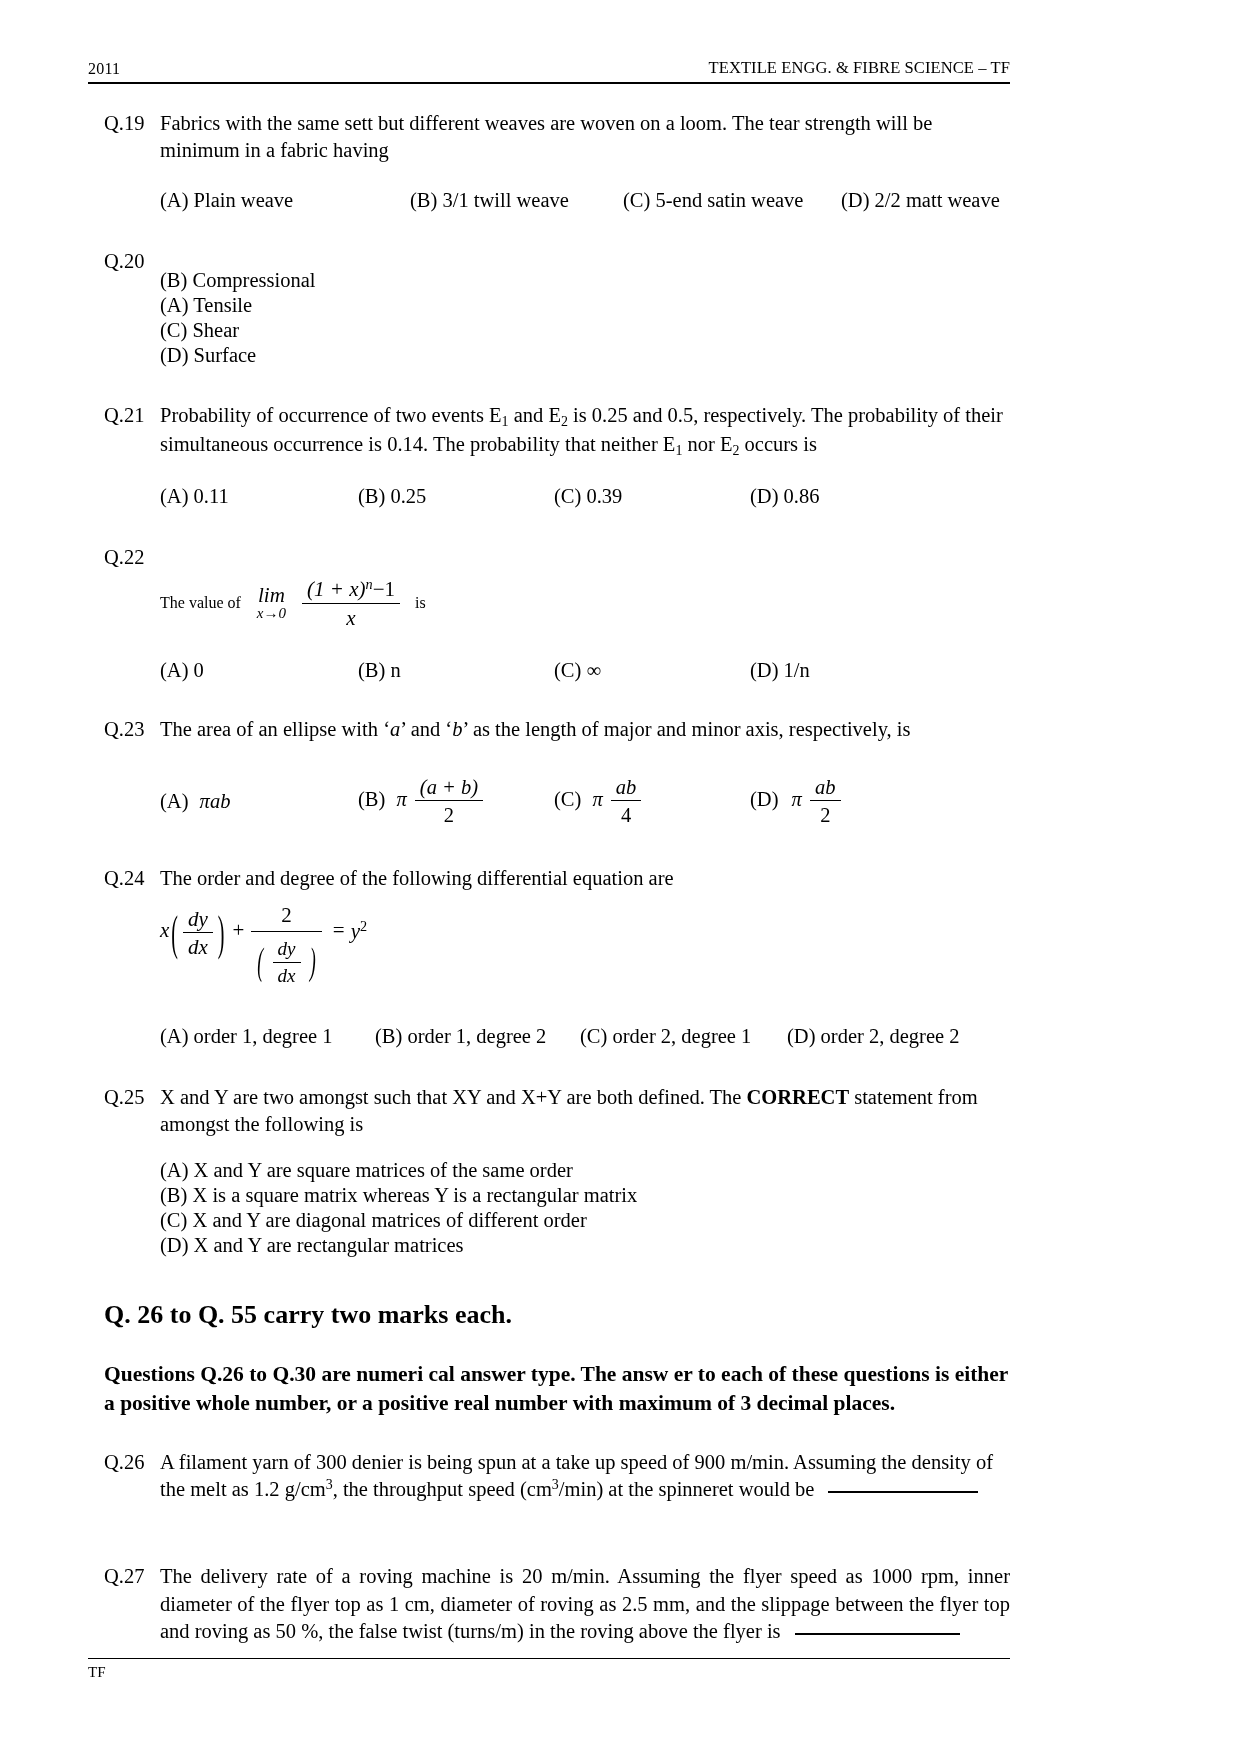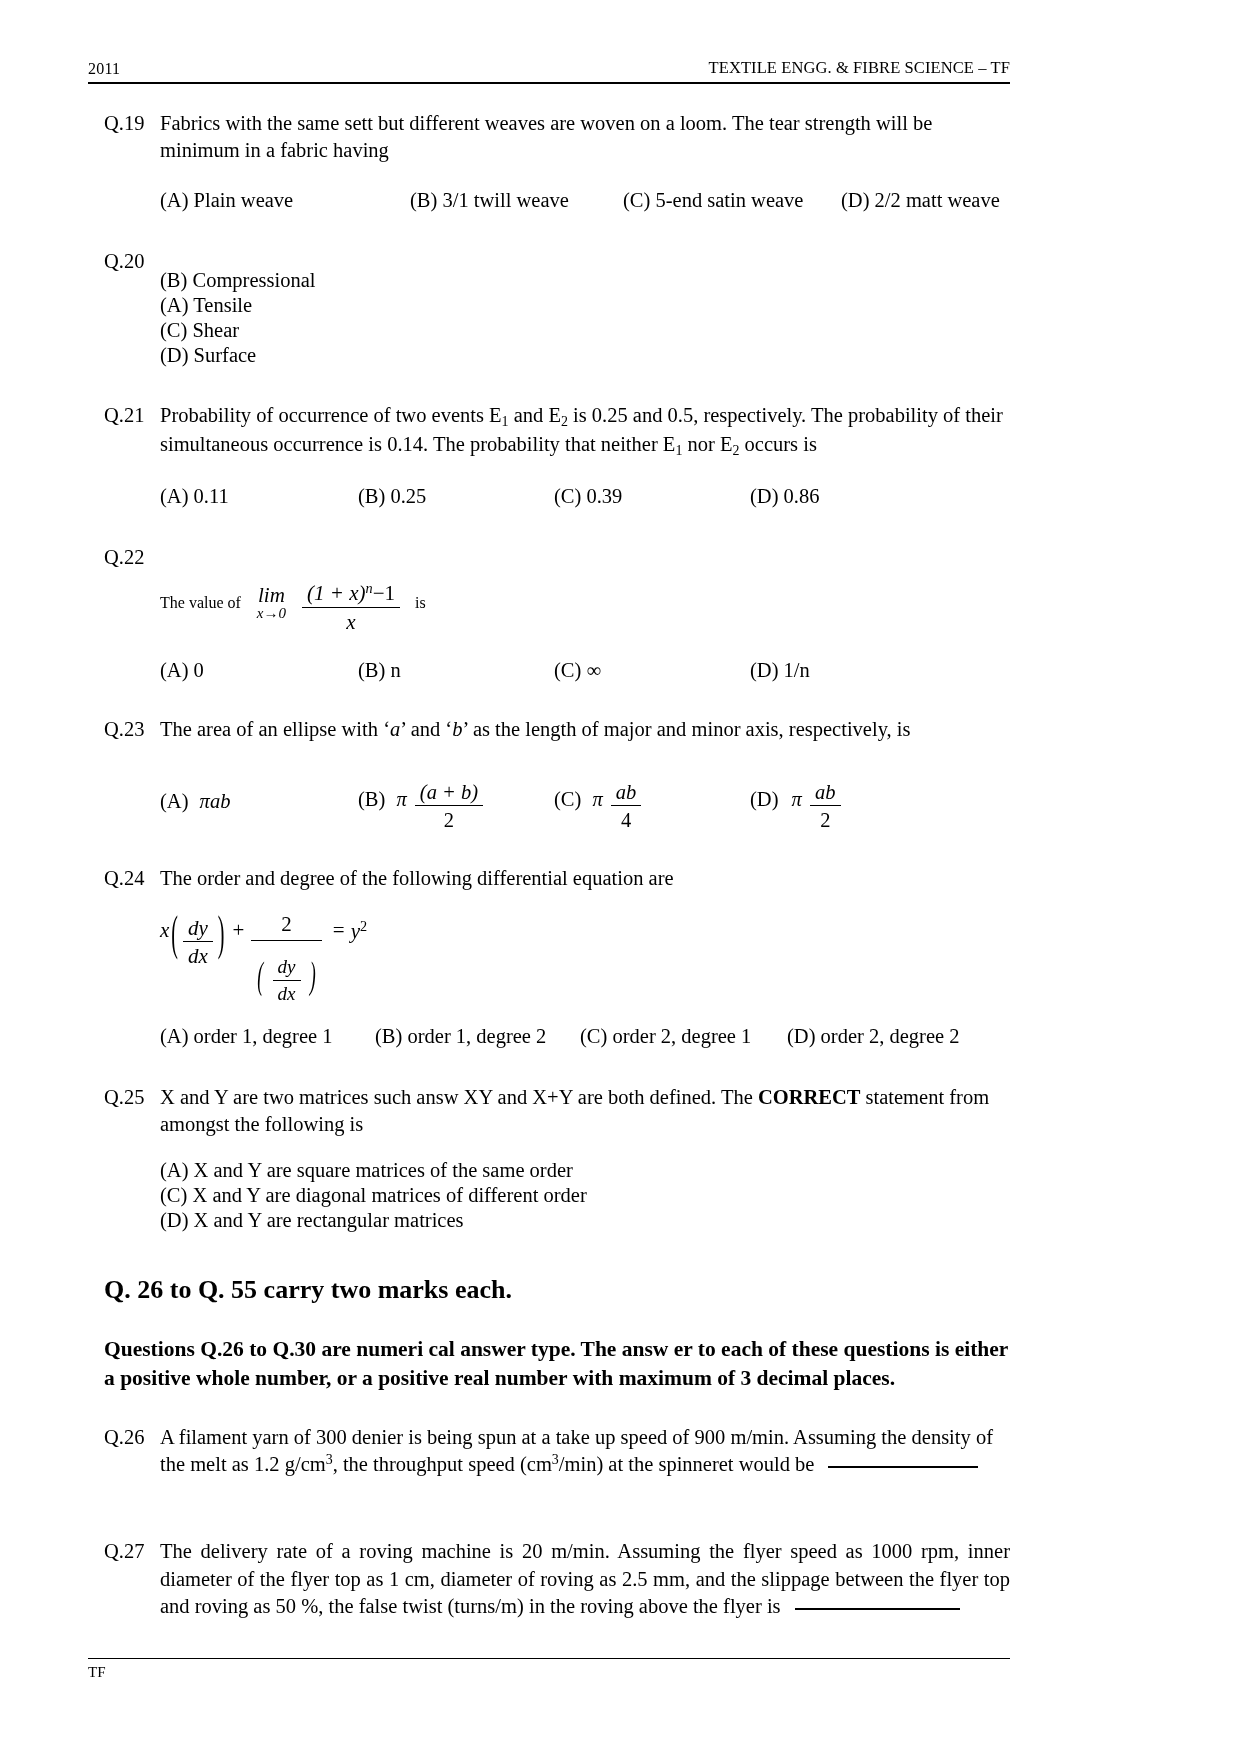--- a/index.html
+++ b/index.html
@@ -88,21 +88,20 @@
     display: inline-block;
     vertical-align: middle;
     text-align: center;
     margin: 0 3px;
   }
   .frac .num {
     display: block;
     padding: 0 5px 1px 5px;
     border-bottom: 1.4px solid #000;
     line-height: 1.18;
-    margin-top: 9px;
   }
   .frac .den {
     display: block;
     padding: 2px 5px 0 5px;
     line-height: 1.18;
   }
   .lim {
     display: inline-block;
     text-align: center;
     vertical-align: middle;
@@ -317,23 +316,24 @@
         <span class="opt">(D)  order 2, degree 2</span>
       </div>
     </div>
   </div>
 
   <div class="gap-md"></div>
 
   <div class="q">
     <div class="q-num">Q.25</div>
     <div class="q-body">
-      <div class="q-text"><span>X and Y are two matrices such answ XY and X+Y are both defined. The </span><span class="bold">CORRECT</span><span> statement from amongst the following is</span></div>
+      <div class="q-text"><span>X and Y are two amongst such that XY and X+Y are both defined. The </span><span class="bold">CORRECT</span><span> statement from amongst the following is</span></div>
       <div class="opts-col">
         <span class="opt">(A) X and Y are square matrices of the same order</span>
+        <span class="opt">(B) X is a square matrix whereas Y is a rectangular matrix</span>
         <span class="opt">(C) X and  Y are  diagonal matrices of different order</span>
         <span class="opt">(D) X and Y are rectangular matrices</span>
       </div>
     </div>
   </div>
 
   <div style="height:40px"></div>
 
   <div class="sec-head">Q. 26 to Q. 55 carry two marks each.</div>
 

